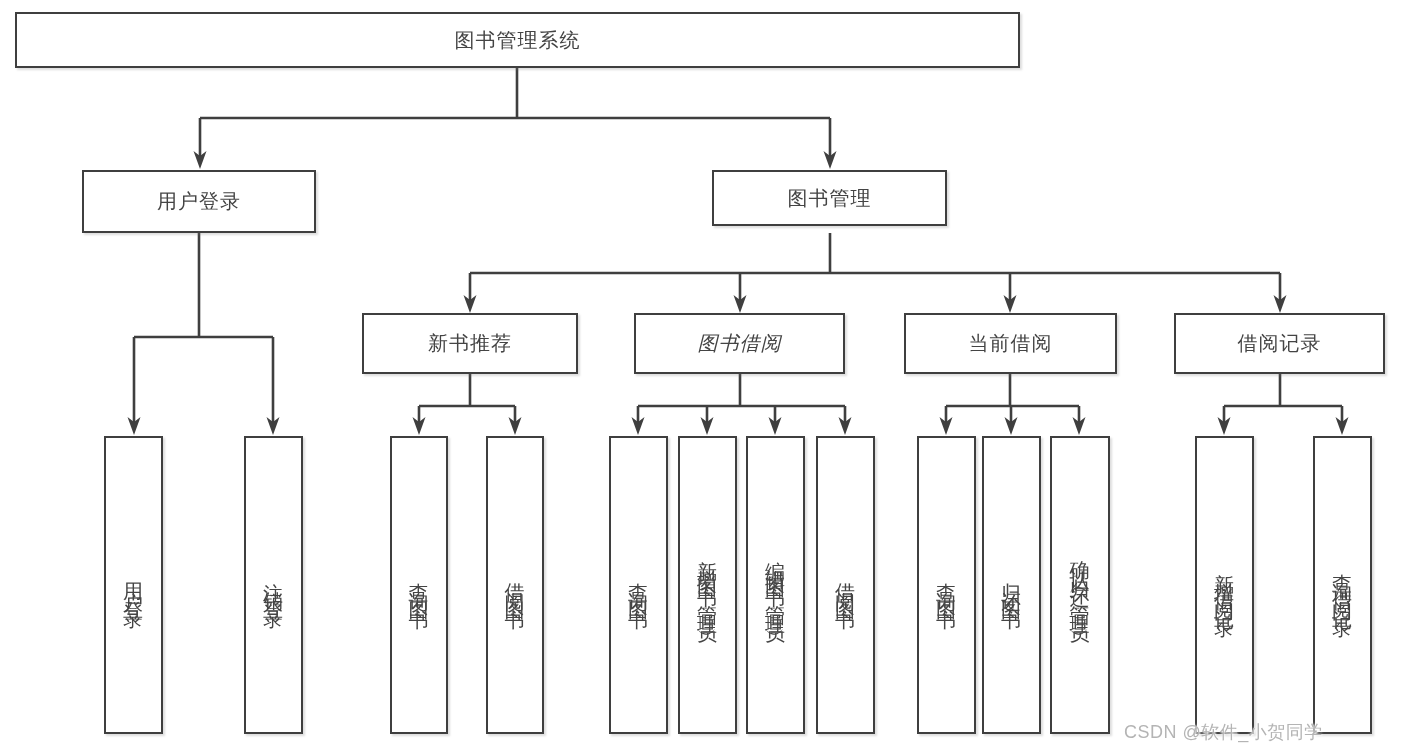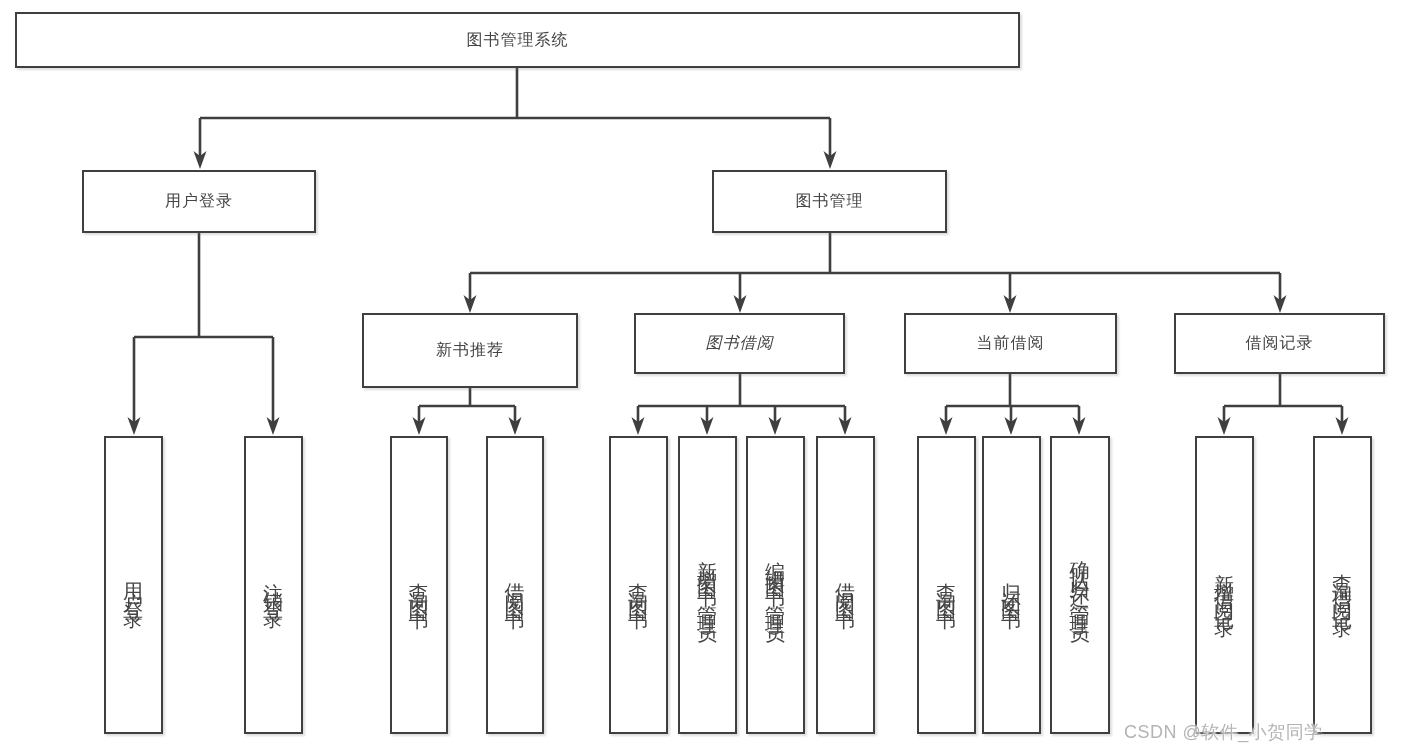--- a/index.html
+++ b/index.html
@@ -41,21 +41,21 @@
     background: var(--box-bg);
     border: 2.4px solid var(--line);
     color: var(--text);
     display: flex;
     align-items: center;
     justify-content: center;
     z-index: 2;
     box-shadow: 1.5px 1.5px 2px rgba(120,120,120,0.25);
   }
   .hbox {
-    font-size: 16px;
+    font-size: 20px;
     letter-spacing: 1px;
   }
   .vbox {
     writing-mode: vertical-rl;
     text-orientation: mixed;
     font-size: 20px;
     letter-spacing: 9px;
     line-height: 1;
   }
   .vbox span { display: block; }
@@ -113,25 +113,25 @@
     <path class="arrow" d="M1342 435 L1335.5 417 L1342 422 L1348.5 417 Z"></path>
   </svg>
 
   <div class="node hbox" style="left:15px; top:12px; width:1005px; height:56px;">
     <span>图书管理系统</span>
   </div>
 
   <div class="node hbox" style="left:82px; top:170px; width:234px; height:63px;">
     <span>用户登录</span>
   </div>
-  <div class="node hbox" style="left:712px; top:170px; width:235px; height:63px;">
+  <div class="node hbox" style="left:712px; top:170px; width:235px; height:56px;">
     <span>图书管理</span>
   </div>
 
-  <div class="node hbox" style="left:362px; top:313px; width:216px; height:75px;">
+  <div class="node hbox" style="left:362px; top:313px; width:216px; height:61px;">
     <span>新书推荐</span>
   </div>
   <div class="node hbox" style="left:634px; top:313px; width:211px; height:61px;font-style:italic;">
     <span>图书借阅</span>
   </div>
   <div class="node hbox" style="left:904px; top:313px; width:213px; height:61px;">
     <span>当前借阅</span>
   </div>
   <div class="node hbox" style="left:1174px; top:313px; width:211px; height:61px;">
     <span>借阅记录</span>

